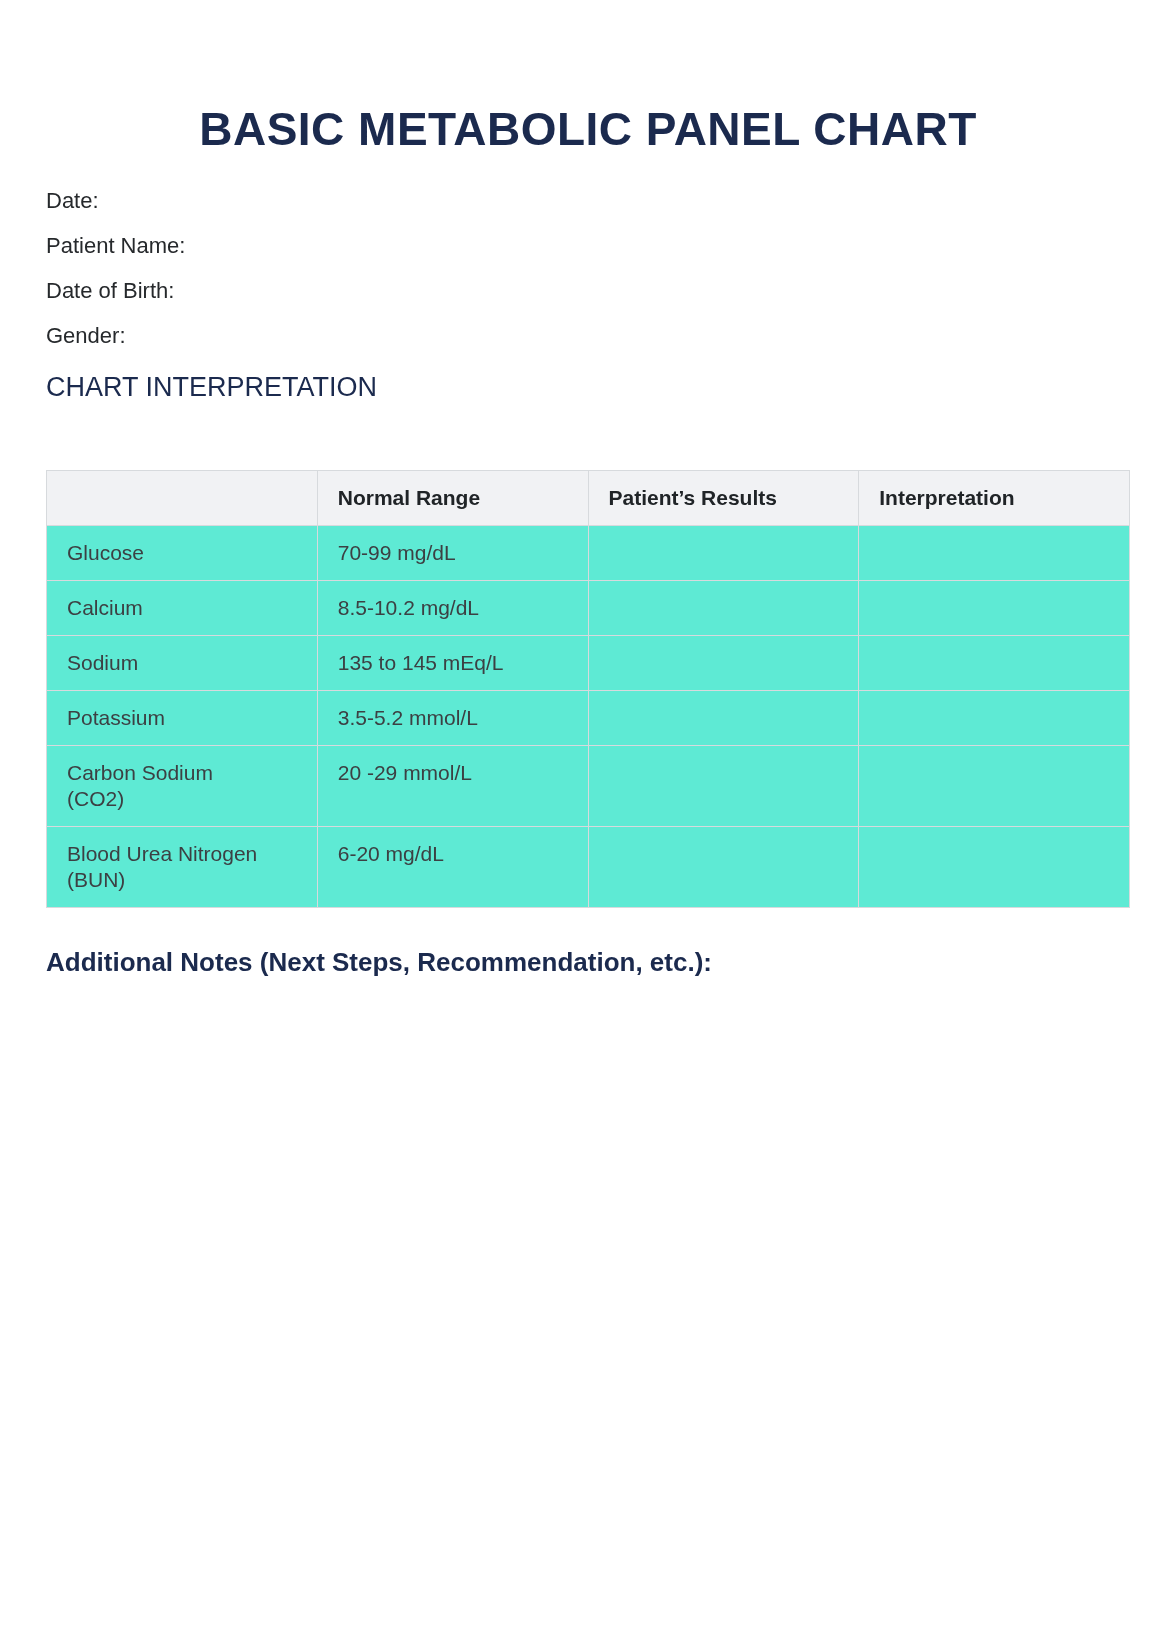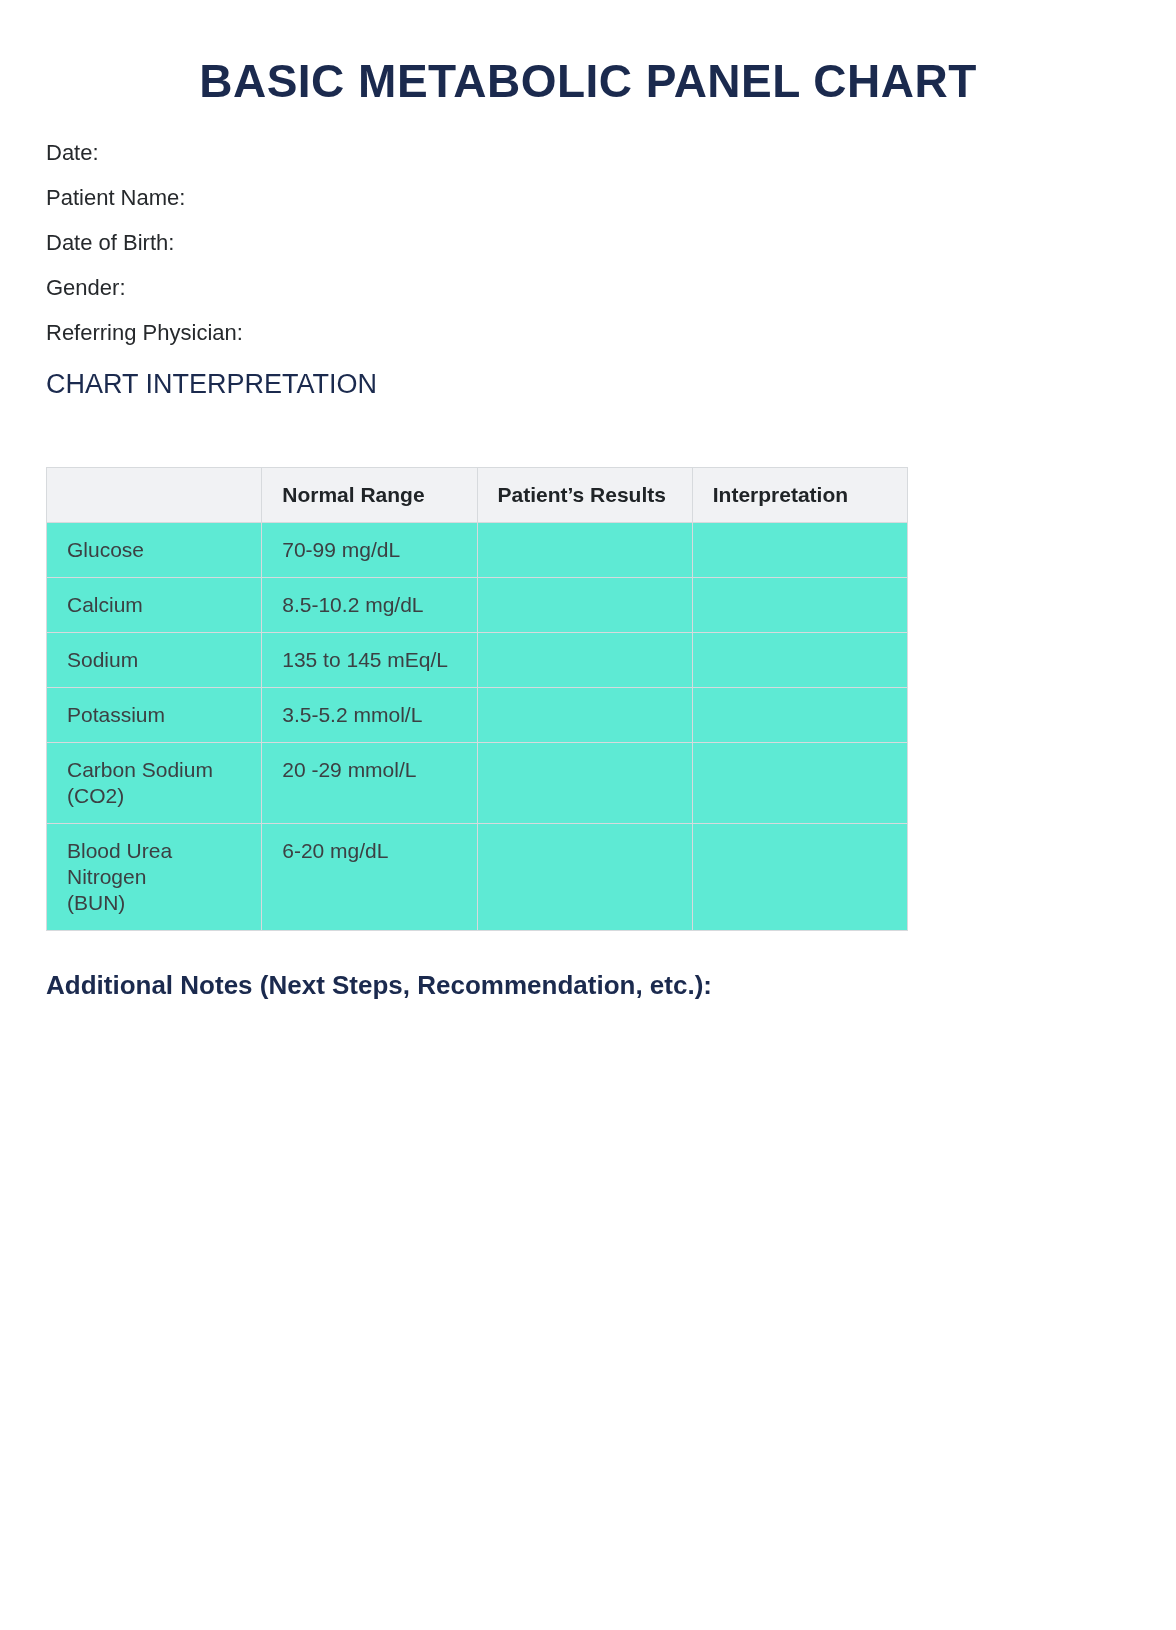--- a/index.html
+++ b/index.html
@@ -9,21 +9,21 @@
     font-family: "Liberation Sans", "DejaVu Sans", sans-serif;
   }
   .page {
     width: 1176px;
     height: 1630px;
     background: #ffffff;
     padding: 0 46px;
     overflow: hidden;
   }
   .doc-title {
-    padding-top: 56px;
+    padding-top: 104px;
     text-align: center;
     font-size: 46px;
     font-weight: 700;
     letter-spacing: 0.5px;
     color: #1b2a4e;
     line-height: 50px;
     margin-bottom: 36px;
   }
   .field-label {
     font-size: 22px;
@@ -34,21 +34,21 @@
   }
   .section-heading {
     margin-top: 26px;
     font-size: 27px;
     font-weight: 400;
     color: #1b2a4e;
     line-height: 28px;
   }
   table.bmp-table {
     margin-top: 69px;
-    width: 862px;
+    width: 1084px;
     border-collapse: collapse;
     table-layout: fixed;
     padding-left: 48px;
   }
   table.bmp-table col { width: 25%; }
   table.bmp-table th,
   table.bmp-table td {
     border: 1px solid #d7dadd;
     text-align: left;
     vertical-align: top;
@@ -81,21 +81,20 @@
 
 <div class="page">
 
   <h1 class="doc-title">BASIC METABOLIC PANEL CHART</h1>
 
   <div>
     <div class="field-label">Date:</div>
     <div class="field-label">Patient Name:</div>
     <div class="field-label">Date of Birth:</div>
     <div class="field-label">Gender:</div>
-    <div class="field-label">Referring Physician:</div>
   </div>
 
   <h2 class="section-heading">CHART INTERPRETATION</h2>
 
   <table class="bmp-table">
     <colgroup>
         <col>
         <col>
         <col>
         <col>

